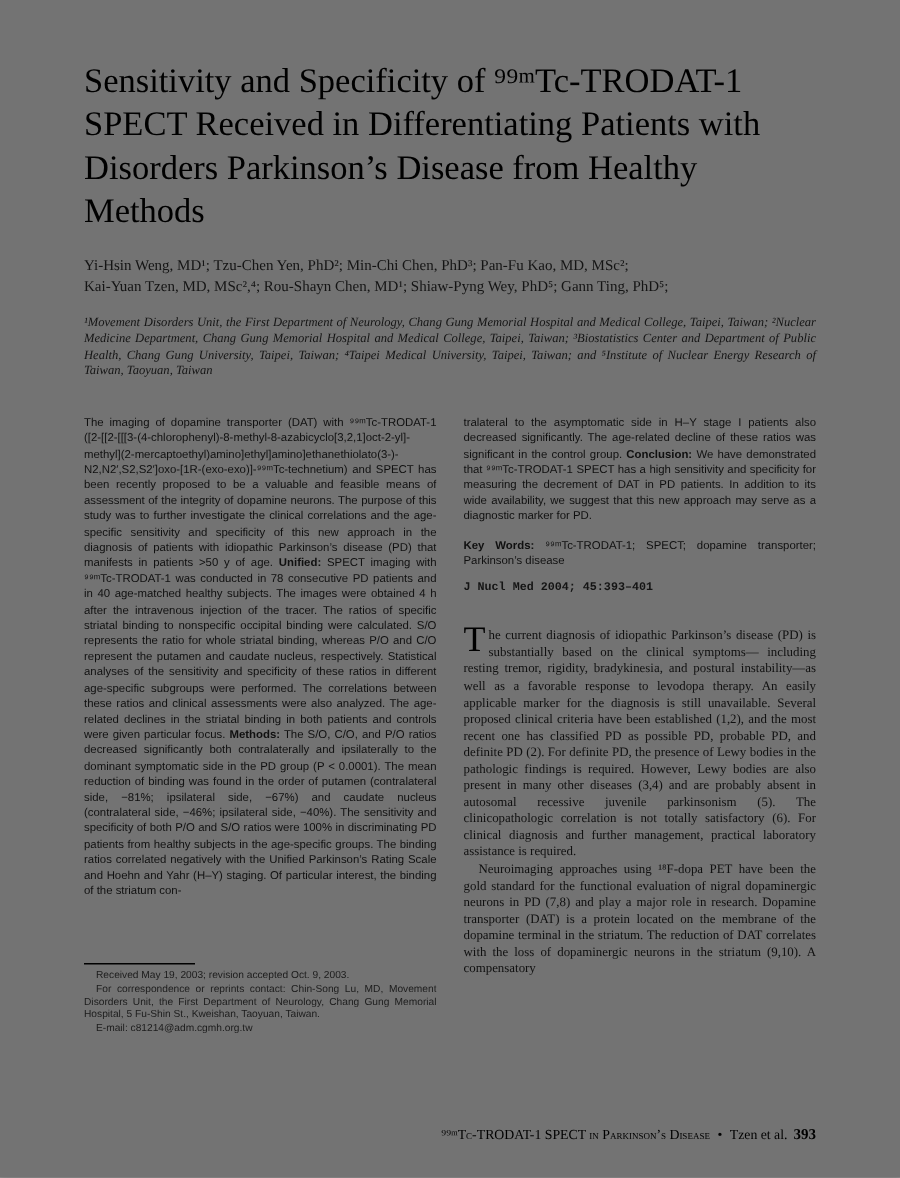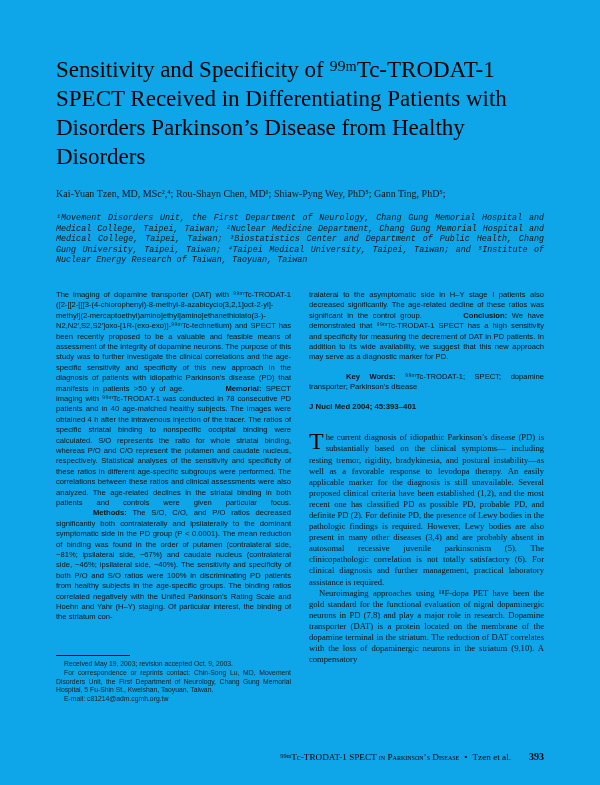--- a/index.html
+++ b/index.html
@@ -1,68 +1,69 @@
 <!DOCTYPE html>
 <html><head>
 <meta charset="utf-8">
 <style>
   html,body{margin:0;padding:0;}
   body{background:#d8d8d8;font-family:"Liberation Serif","DejaVu Serif",serif;}
-  .page{width:600px;height:785px;margin:0 auto;background:#0ea5e9;position:relative;
-        padding:40px 56px 0 56px;box-sizing:border-box;color:#141414;overflow:hidden;
+  .page{width:600px;height:785px;margin:0 auto;background:#737373;position:relative;
+        padding:24px 56px 0 56px;box-sizing:border-box;color:#141414;overflow:hidden;
         box-shadow:0 0 4px rgba(0,0,0,.25);}
   .title{font-size:23px;line-height:29px;font-weight:400;color:#000;}
   .title-line{white-space:nowrap;}
   .authors{margin-top:16px;font-size:10px;line-height:13.5px;}
-  .affiliations{margin-top:12px;font-size:8.4px;line-height:10.6px;font-style:italic;text-align:justify;font-family:Liberation Mono, monospace;}
+  .affiliations{margin-top:12px;font-size:8.4px;line-height:10.6px;font-style:italic;text-align:justify;}
   .columns{margin-top:24px;display:flex;gap:18px;height:416px;}
   .col{width:235px;display:flex;flex-direction:column;overflow:hidden;}
   .abstract{font-family:"Liberation Sans","DejaVu Sans",sans-serif;font-size:7.6px;line-height:10.4px;
             text-align:justify;overflow-wrap:break-word;color:#101010;margin:0;}
-  .abstract b{font-weight:700;margin-left:37px;}
+  .abstract b{font-weight:700;}
   .keywords{margin-top:9px;}
-  .citation{margin-top:9px;font-family:Liberation Sans, sans-serif;font-size:7.8px;font-weight:700;}
+  .citation{margin-top:9px;font-family:Liberation Mono, monospace;font-size:7.8px;font-weight:700;}
   .footnote{margin-top:auto;padding-bottom:2px;font-family:"Liberation Sans","DejaVu Sans",sans-serif;
             font-size:6.8px;line-height:8.7px;color:#1c1c1c;}
   .footnote-rule{width:74px;border-top:1px solid #000;margin-bottom:4px;}
   .footnote p{margin:0;text-indent:8px;text-align:justify;}
   .body-text{margin:14px 0 0 0;font-size:8.6px;line-height:11.1px;text-align:justify;color:#101010;}
   .body-text.indented{margin-top:0;text-indent:10px;}
   .dropcap{float:left;font-size:24px;line-height:19px;padding:0 2px 0 0;color:#000;}
   .page-footer{position:absolute;left:56px;right:56px;bottom:23px;display:flex;justify-content:flex-end;
                align-items:baseline;font-size:9.2px;color:#000;}
   .running-title{font-variant:small-caps;}
   .footer-sep{margin:0 5px;}
   .footer-authors{}
-  .page-number{margin-left:18px;font-weight:700;font-size:10px;}
+  .page-number{margin-left:4px;font-weight:700;font-size:10px;}
 </style>
 </head>
 <body>
 
 <div class="page">
 
   <header>
     <h1 class="title">
       <div class="title-line">Sensitivity and Specificity of ⁹⁹ᵐTc-TRODAT-1</div>
       <div class="title-line">SPECT Received in Differentiating Patients with</div>
       <div class="title-line">Disorders Parkinson’s Disease from Healthy</div>
-      <div class="title-line">Disorders</div>
+      <div class="title-line">Methods</div>
     </h1>
     <div class="authors">
+      <div>Yi-Hsin Weng, MD¹; Tzu-Chen Yen, PhD²; Min-Chi Chen, PhD³; Pan-Fu Kao, MD, MSc²;</div>
       <div>Kai-Yuan Tzen, MD, MSc²,⁴; Rou-Shayn Chen, MD¹; Shiaw-Pyng Wey, PhD⁵; Gann Ting, PhD⁵;</div>
     </div>
     <p class="affiliations">¹Movement Disorders Unit, the First Department of Neurology, Chang Gung Memorial Hospital and Medical College, Taipei, Taiwan; ²Nuclear Medicine Department, Chang Gung Memorial Hospital and Medical College, Taipei, Taiwan; ³Biostatistics Center and Department of Public Health, Chang Gung University, Taipei, Taiwan; ⁴Taipei Medical University, Taipei, Taiwan; and ⁵Institute of Nuclear Energy Research of Taiwan, Taoyuan, Taiwan</p>
   </header>
 
   <div class="columns">
 
     <div class="col">
       <p class="abstract">
         <span>The imaging of dopamine transporter (DAT) with ⁹⁹ᵐTc-TRODAT-1 ([2-[[2-[[[3-(4-chlorophenyl)-8-methyl-8-azabicyclo[3,2,1]oct-2-yl]-methyl](2-mercaptoethyl)amino]ethyl]amino]ethanethiolato(3-)-N2,N2′,S2,S2′]oxo-[1R-(exo-exo)]-⁹⁹ᵐTc-technetium) and SPECT has been recently proposed to be a valuable and feasible means of assessment of the integrity of dopamine neurons. The purpose of this study was to further investigate the clinical correlations and the age-specific sensitivity and specificity of this new approach in the diagnosis of patients with idiopathic Parkinson’s disease (PD) that manifests in patients &gt;50 y of age. </span>
-        <b>Memorial:</b>
+        <b>Unified:</b>
         <span> SPECT imaging with ⁹⁹ᵐTc-TRODAT-1 was conducted in 78 consecutive PD patients and in 40 age-matched healthy subjects. The images were obtained 4 h after the intravenous injection of the tracer. The ratios of specific striatal binding to nonspecific occipital binding were calculated. S/O represents the ratio for whole striatal binding, whereas P/O and C/O represent the putamen and caudate nucleus, respectively. Statistical analyses of the sensitivity and specificity of these ratios in different age-specific subgroups were performed. The correlations between these ratios and clinical assessments were also analyzed. The age-related declines in the striatal binding in both patients and controls were given particular focus. </span>
         <b>Methods:</b>
         <span> The S/O, C/O, and P/O ratios decreased significantly both contralaterally and ipsilaterally to the dominant symptomatic side in the PD group (P &lt; 0.0001). The mean reduction of binding was found in the order of putamen (contralateral side, −81%; ipsilateral side, −67%) and caudate nucleus (contralateral side, −46%; ipsilateral side, −40%). The sensitivity and specificity of both P/O and S/O ratios were 100% in discriminating PD patients from healthy subjects in the age-specific groups. The binding ratios correlated negatively with the Unified Parkinson’s Rating Scale and Hoehn and Yahr (H–Y) staging. Of particular interest, the binding of the striatum con-</span>
       </p>
       <div class="footnote">
         <div class="footnote-rule"></div>
         <p>Received May 19, 2003; revision accepted Oct. 9, 2003.</p>
         <p>For correspondence or reprints contact: Chin-Song Lu, MD, Movement Disorders Unit, the First Department of Neurology, Chang Gung Memorial Hospital, 5 Fu-Shin St., Kweishan, Taoyuan, Taiwan.</p>
         <p>E-mail: c81214@adm.cgmh.org.tw</p>
       </div>

